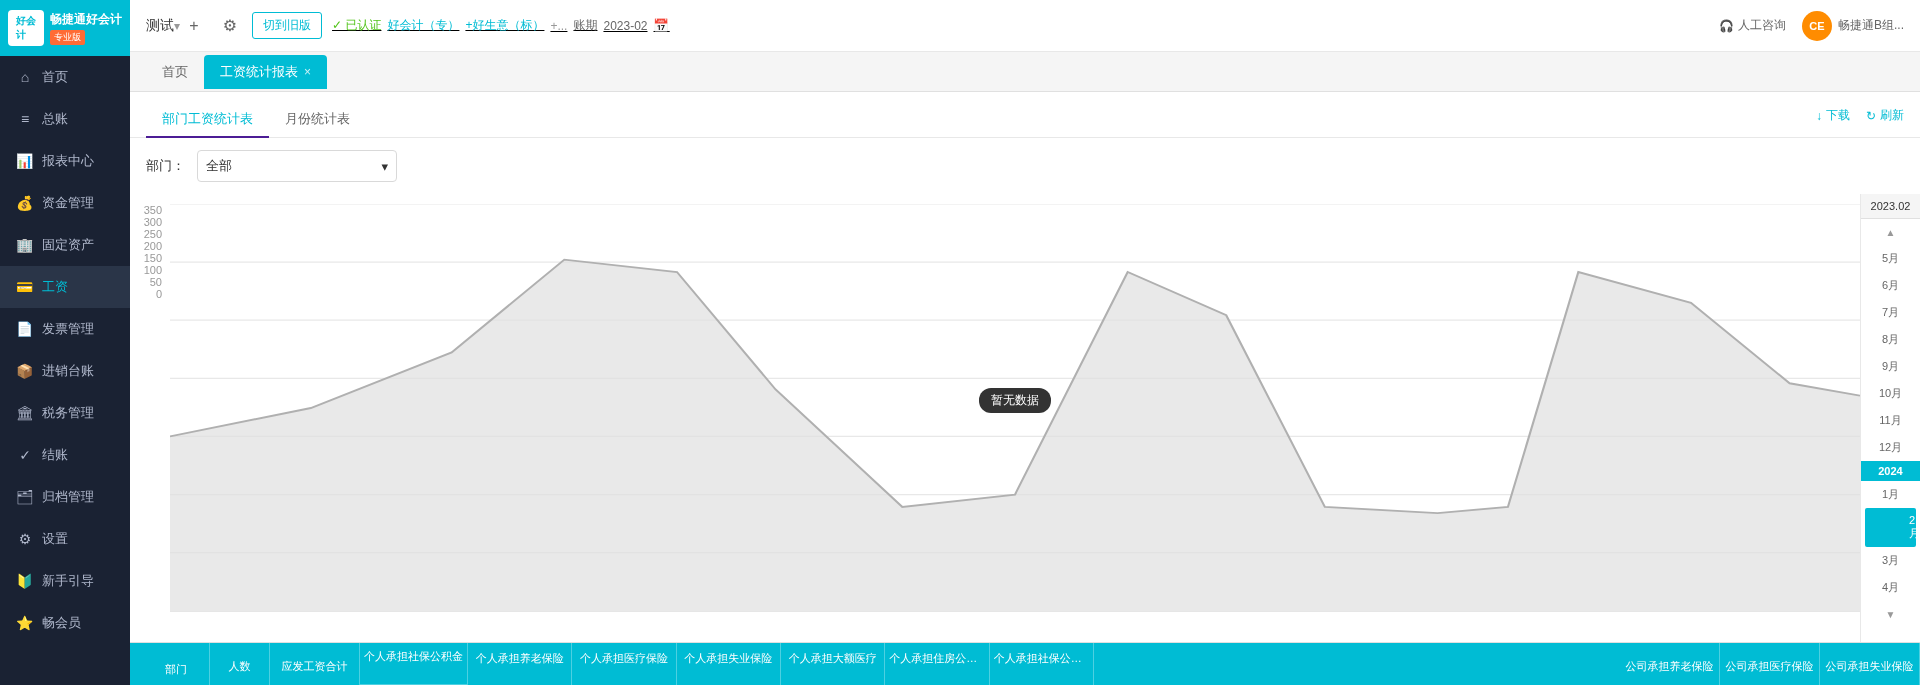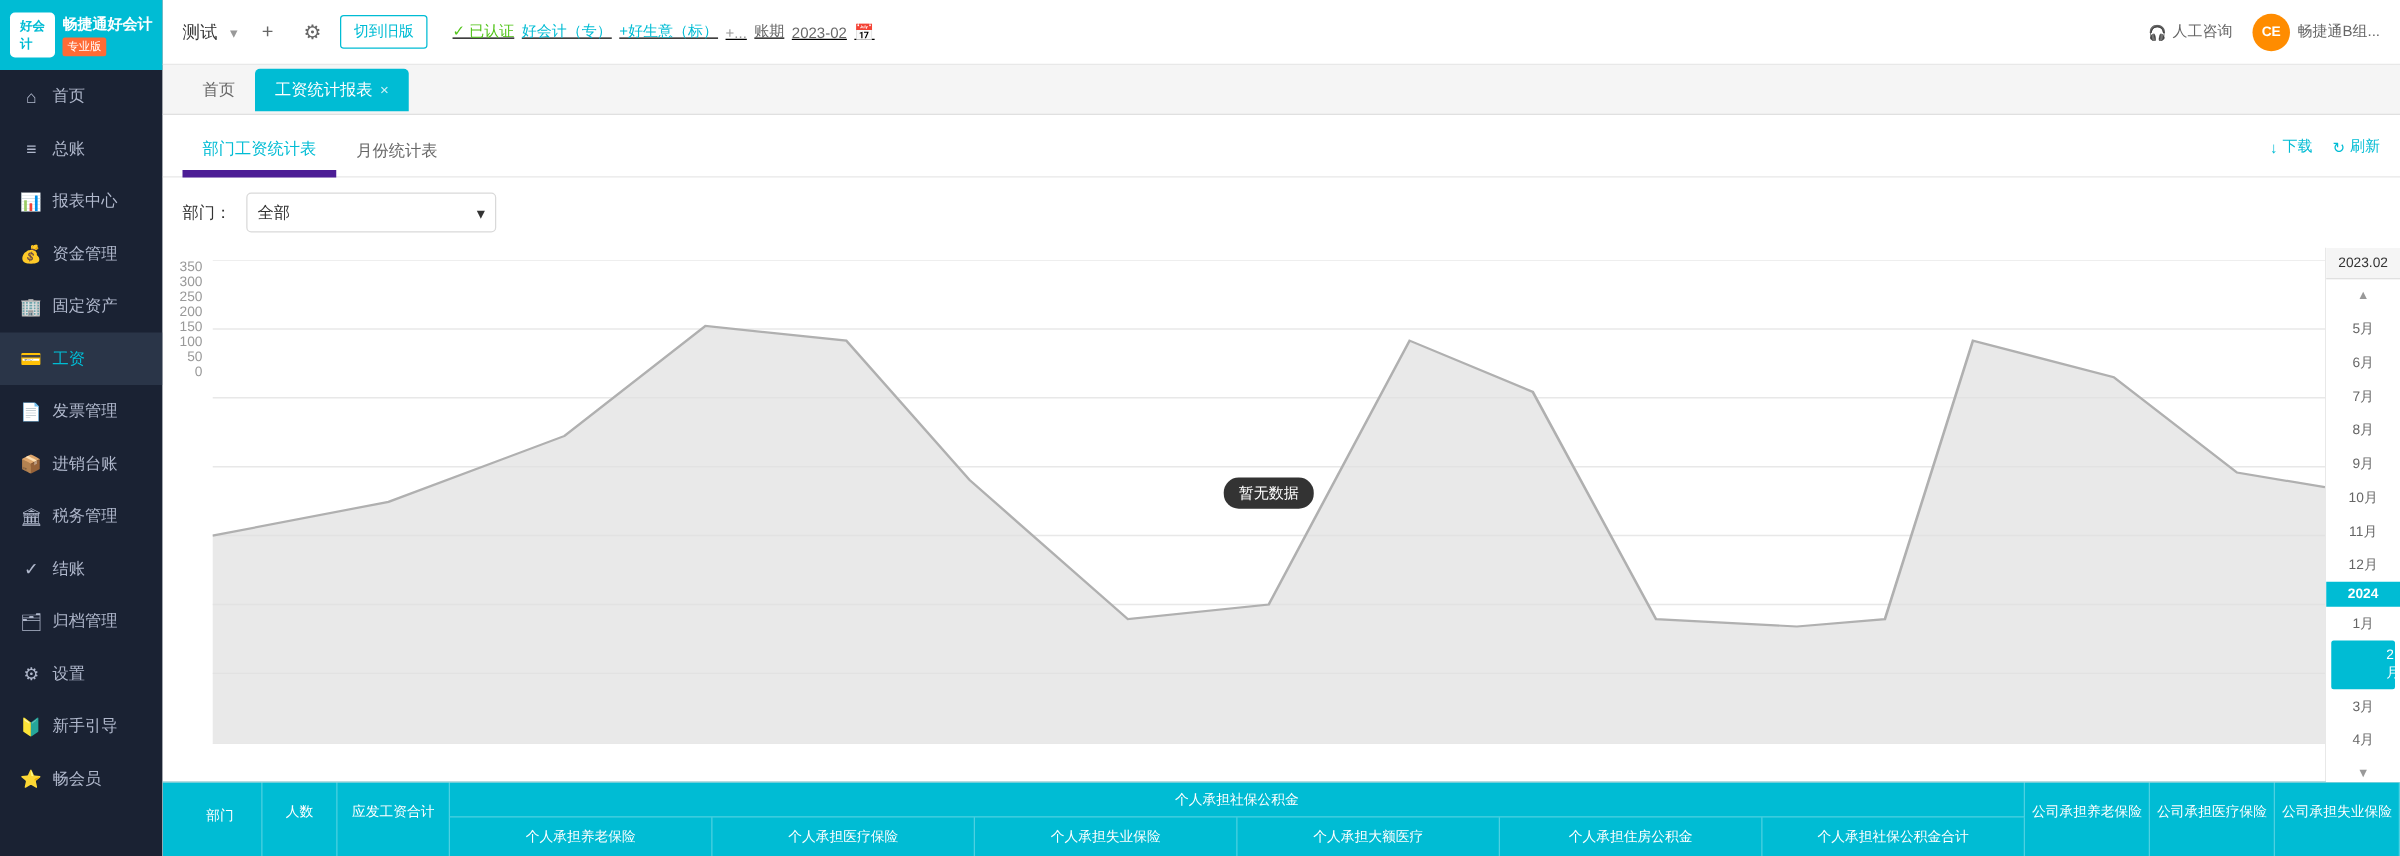--- a/index.html
+++ b/index.html
@@ -75,21 +75,20 @@
       overflow: hidden;
     }
 
     
     .topbar {
       background: white;
       height: 52px;
       display: flex;
       align-items: center;
       padding: 0 16px;
-      gap: 10px;
       border-bottom: 1px solid #e8e8e8;
       flex-shrink: 0;
     }
     .topbar-title {
       font-size: 14px;
       color: #333;
     }
     .topbar-dropdown {
       color: #999;
       font-size: 12px;
@@ -217,21 +216,21 @@
     .subtab {
       padding: 8px 16px;
       font-size: 13px;
       cursor: pointer;
       color: #666;
       border-bottom: 2px solid transparent;
       margin-bottom: -1px;
     }
     .subtab.active {
       color: #00bcd4;
-      border-bottom: 6px solid #4c1d95;
+      border-bottom: 2px solid #4c1d95;
     }
     .subtab-actions {
       margin-left: auto;
       display: flex;
       align-items: center;
       gap: 16px;
       padding-bottom: 8px;
     }
     .subtab-action-btn {
       display: flex;
@@ -602,21 +601,21 @@
       <div style="display:flex;flex-direction:column;min-width:80px;max-width:90px;">
         <div class="th-cell" style="padding-top:19px;margin-left:13px;">部门</div>
       </div>
       <div style="display:flex;flex-direction:column;min-width:60px;max-width:70px;">
         <div class="th-cell" style="padding-top:16px;">人数</div>
       </div>
       <div style="display:flex;flex-direction:column;min-width:90px;max-width:110px;">
         <div class="th-cell" style="padding-top:16px;">应发工资合计</div>
       </div>
 
-      <div style="display:flex;flex-direction:column;flex:1;">
+      <div style="display:flex;flex:1;">
         <div class="th-group-header">个人承担社保公积金</div>
         <div style="display:flex;">
           <div class="th-cell">个人承担养老保险</div>
           <div class="th-cell">个人承担医疗保险</div>
           <div class="th-cell">个人承担失业保险</div>
           <div class="th-cell">个人承担大额医疗</div>
           <div class="th-cell">个人承担住房公积金</div>
           <div class="th-cell">个人承担社保公积金合计</div>
         </div>
       </div>

